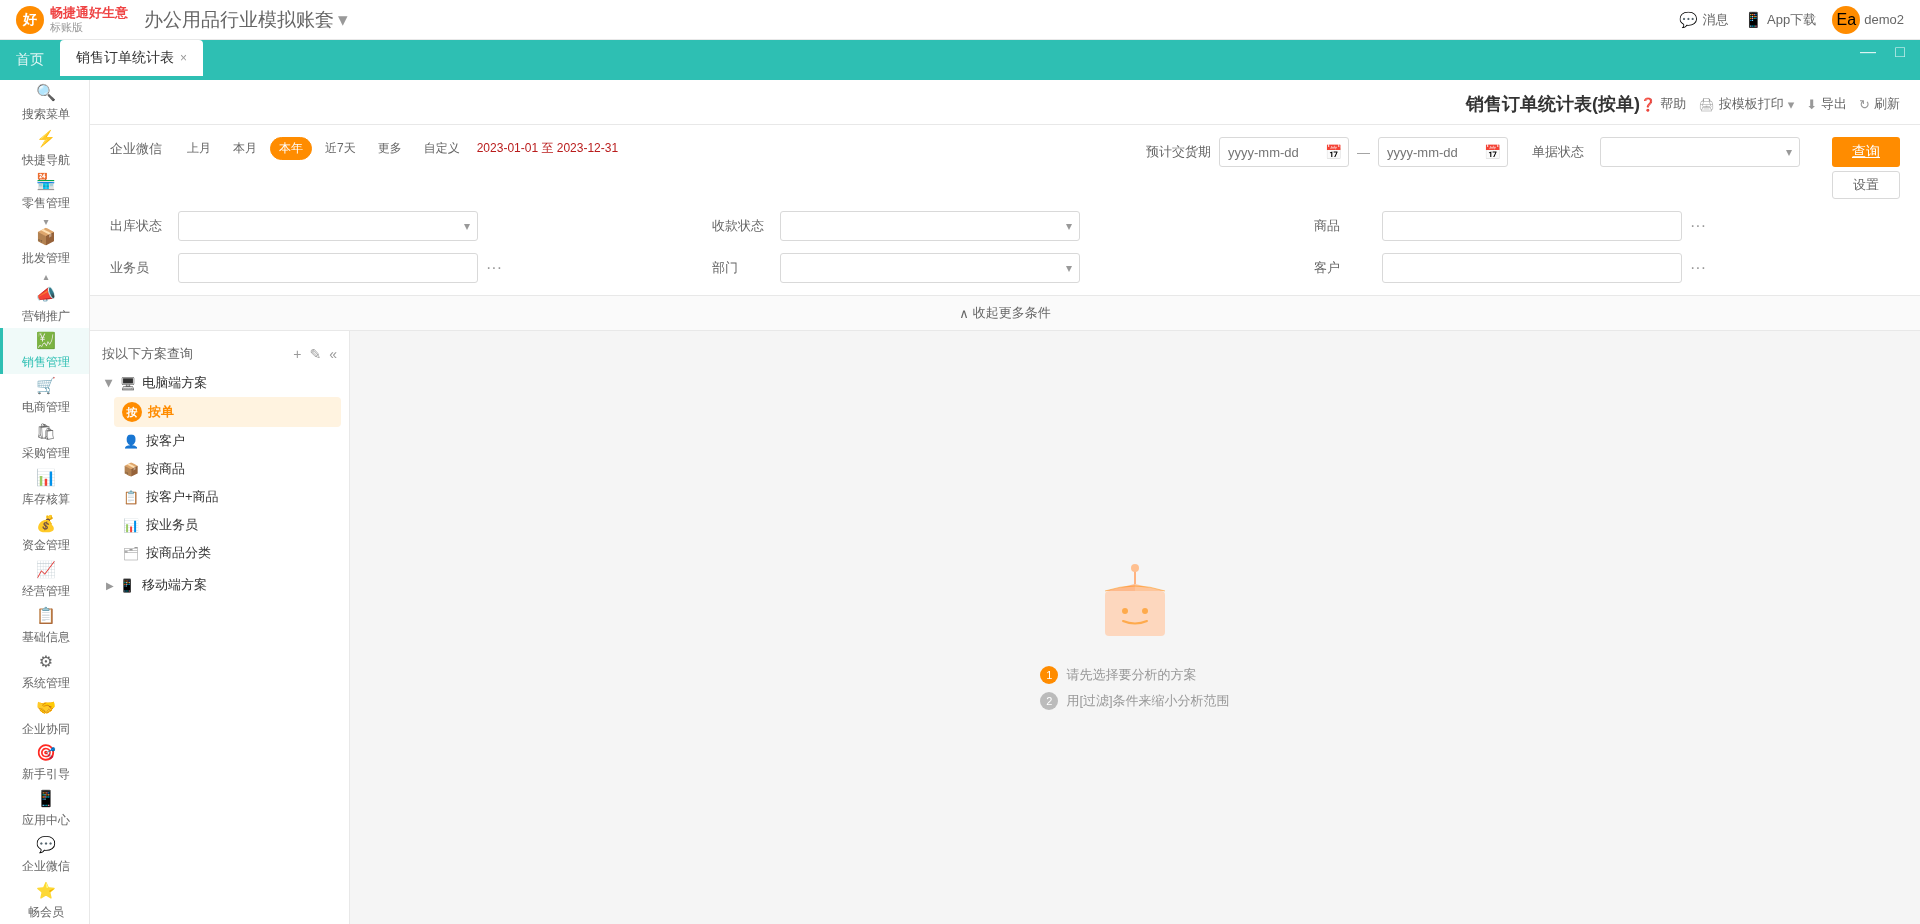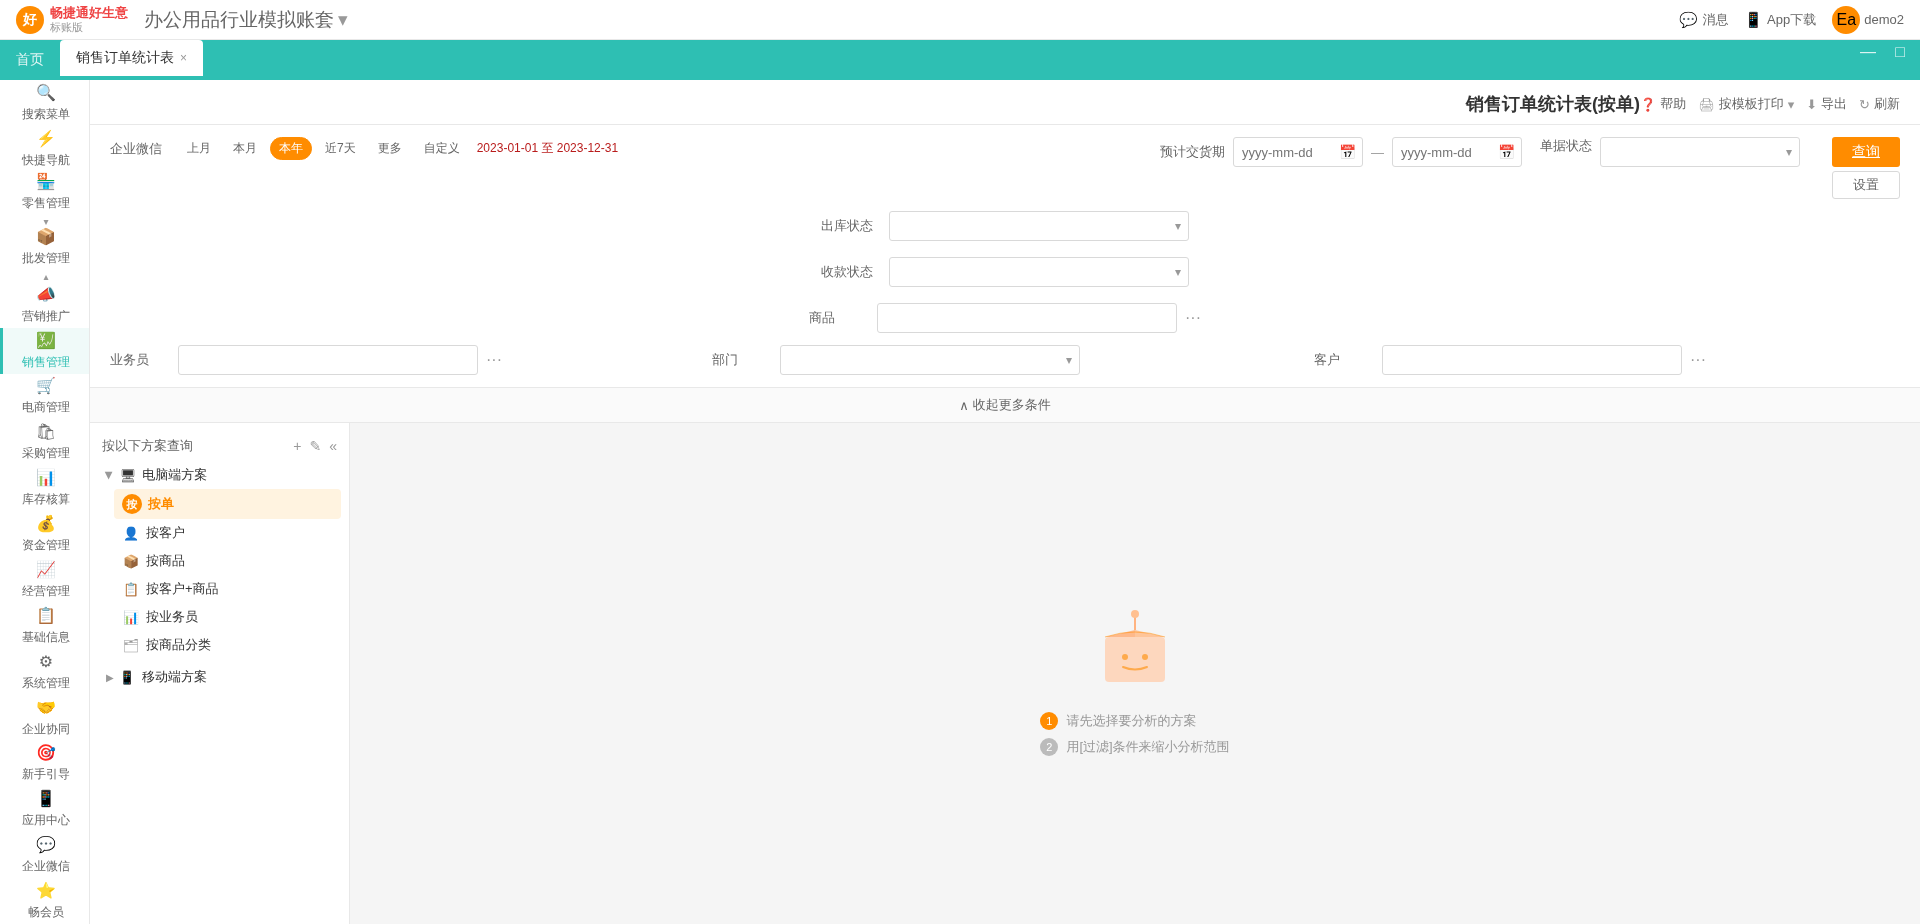--- a/index.html
+++ b/index.html
@@ -272,36 +272,36 @@
           <div class="input-with-icon">
             <input type="text" placeholder="yyyy-mm-dd" style="border: 1px solid rgb(217, 217, 217); border-radius: 3px; padding: 4px 28px 4px 8px; font-size: 13px; height: 30px; width: 130px;">
             <span class="icon-right cal-icon">📅</span>
           </div>
           <span class="date-sep">—</span>
           <div class="input-with-icon">
             <input type="text" placeholder="yyyy-mm-dd" style="border: 1px solid rgb(217, 217, 217); border-radius: 3px; padding: 4px 28px 4px 8px; font-size: 13px; height: 30px; width: 130px;">
             <span class="icon-right cal-icon">📅</span>
           </div>
         </div>
-        <div style="display:flex;margin-left:2px;">
+        <div style="display:flex;align-items:center;gap:8px;margin-left:8px;">
           <span class="filter-label">单据状态</span>
           <div class="select-wrapper" style="min-width:200px;">
             <select>
               <option value=""></option>
             </select>
             <span class="select-arrow">▾</span>
           </div>
         </div>
         <div style="display:flex;flex-direction:column;gap:4px;margin-left:16px;">
           <button class="btn-query">查询</button>
           <button class="btn-setting">设置</button>
         </div>
       </div>
 
-      <div class="filter-row" style="display:flex;align-items:center;width:100%;margin-top:8px;flex-direction:column;">
+      <div class="filter-row" style="display:flex;align-items:center;width:100%;margin-top:8px;">
         <div style="display:flex;align-items:center;gap:8px;flex:1;">
           <span class="filter-label">出库状态</span>
           <div class="select-wrapper" style="min-width:300px;">
             <select>
               <option value=""></option>
             </select>
             <span class="select-arrow">▾</span>
           </div>
         </div>
         <div style="display:flex;align-items:center;gap:8px;flex:1;">

